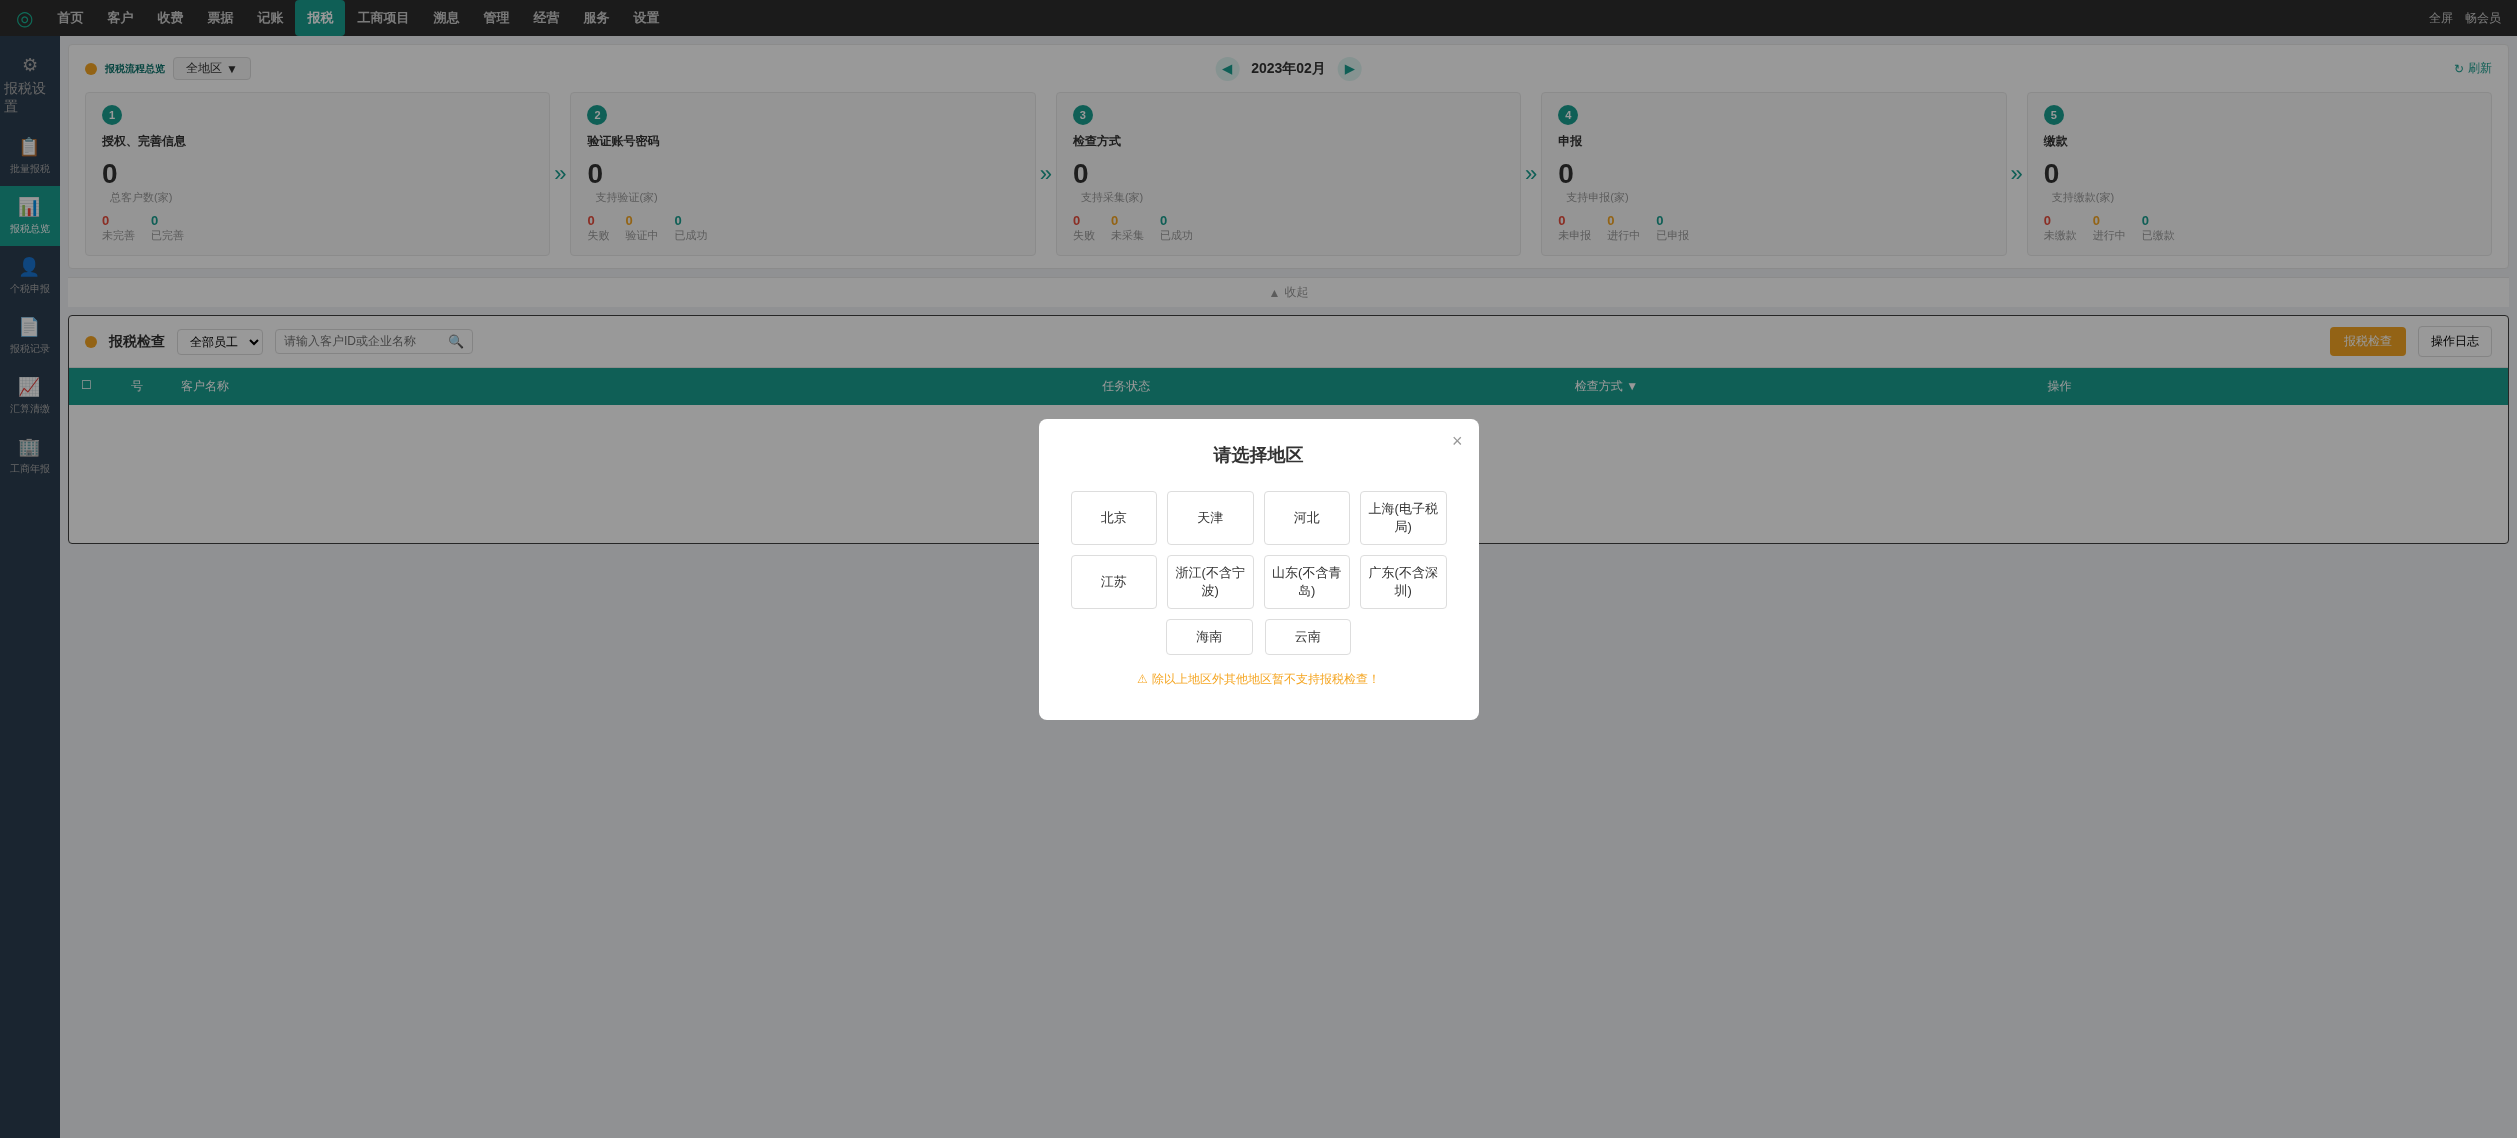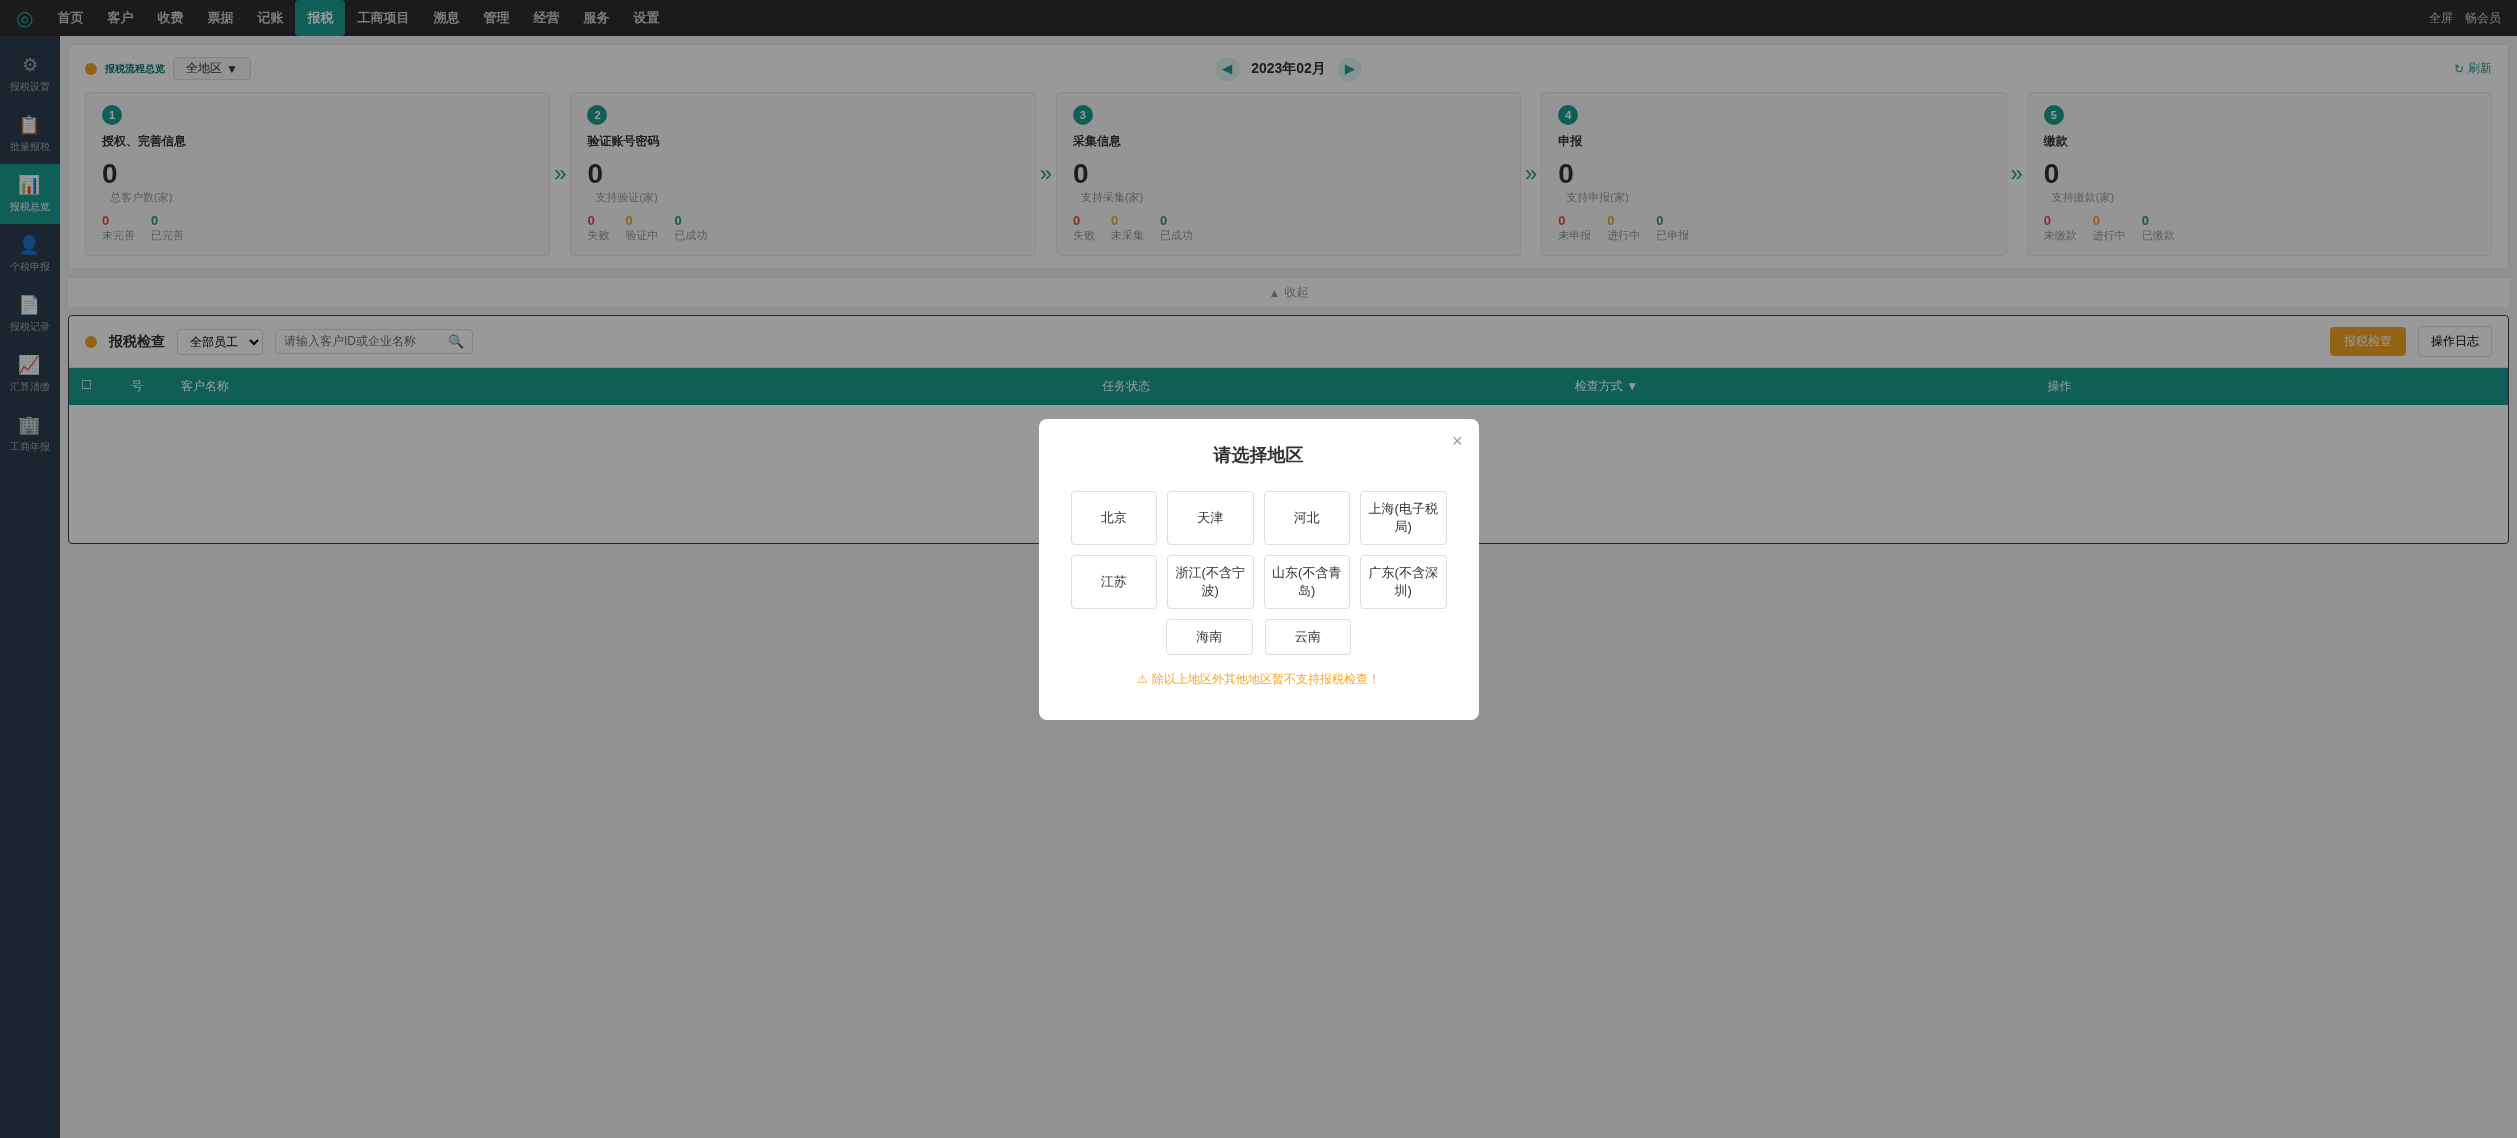--- a/index.html
+++ b/index.html
@@ -339,21 +339,21 @@
     <span>畅会员</span>
   </div>
 </div>
 
 <div class="main-layout">
 
   <div class="sidebar">
     <div id="sidebar-items" style="width: 100%;">
         <div class="sidebar-item">
           <span class="sidebar-icon">⚙</span>
-          <span style="font-size:10px;text-align:center;">报税设置</span>
+          <span style="font-size:14px;">报税设置</span>
         </div>
         <div class="sidebar-item">
           <span class="sidebar-icon">📋</span>
           <span style="font-size:10px;">批量报税</span>
         </div>
         <div class="sidebar-item active">
           <span class="sidebar-icon">📊</span>
           <span style="font-size:10px;">报税总览</span>
         </div>
         <div class="sidebar-item">
@@ -439,21 +439,21 @@
       <div class="stat-value green">0</div>
       <div class="stat-label">已成功</div>
     </div>
   </div>
   </div>
           <div class="arrow-connector">
             <span style="color:#1a9e8f;font-size:22px;">»</span>
           </div>
           <div class="flow-step">
     <div class="flow-step-number">3</div>
-    <div class="flow-step-title">采集信息</div>
+    <div class="flow-step-title">检查方式</div>
     <div class="flow-step-count">0</div>
     <div class="flow-step-label">支持采集(家)</div>
     <div class="flow-step-stats">
     <div class="stat-item">
       <div class="stat-value red">0</div>
       <div class="stat-label">失败</div>
     </div>
 
     <div class="stat-item">
       <div class="stat-value orange">0</div>

